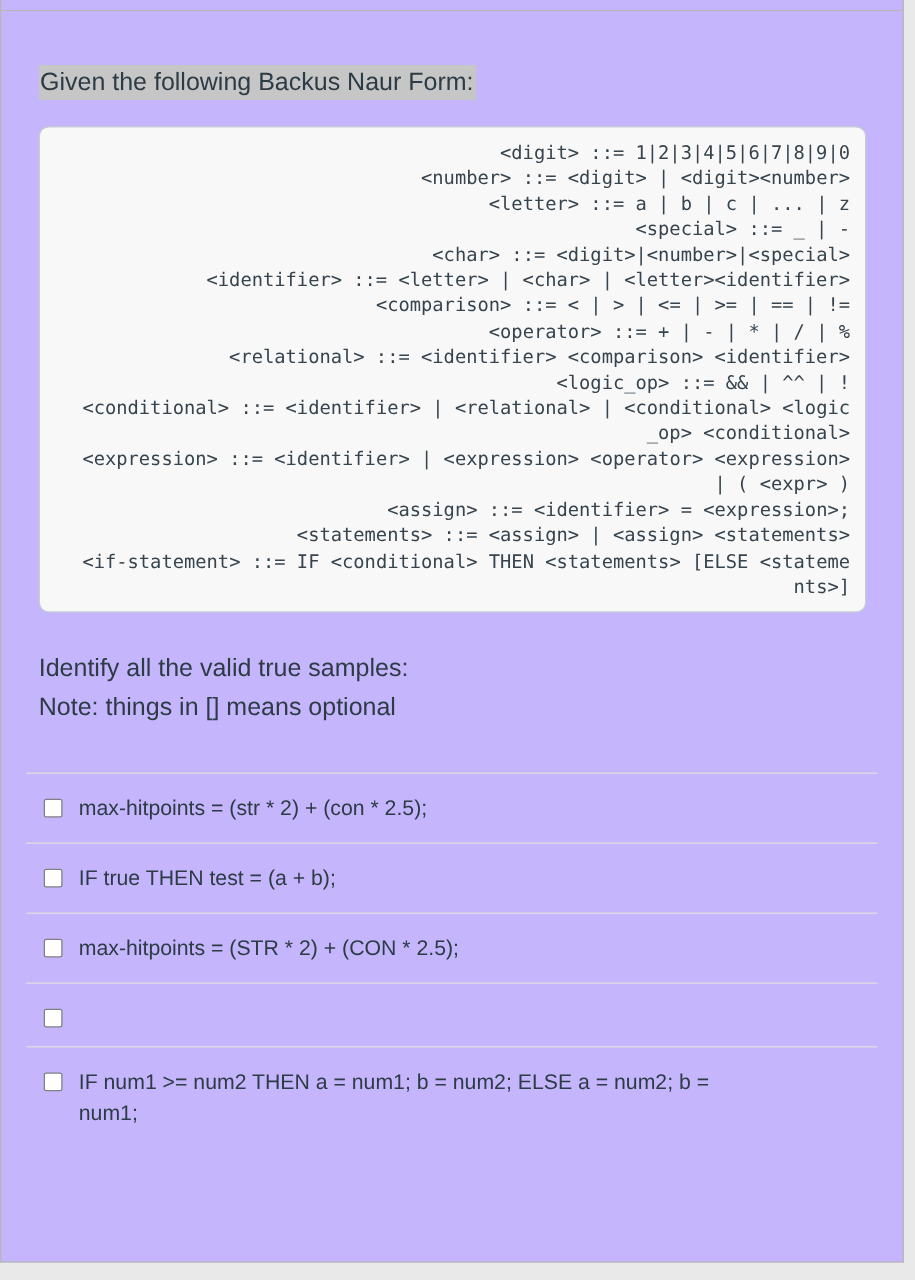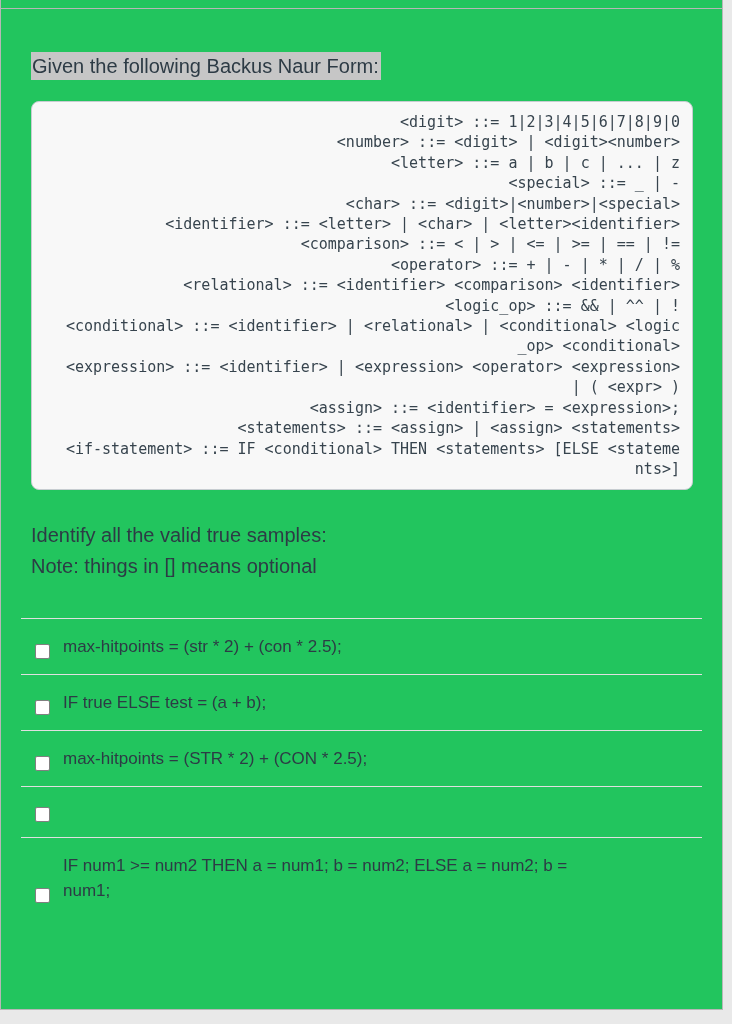--- a/index.html
+++ b/index.html
@@ -8,21 +8,21 @@
     background: #e9e9e9;
     font-family: "Liberation Sans", sans-serif;
     color: #2d3b45;
     overflow: hidden;
   }
   .page { position: relative; width: 732px; height: 1024px; }
 
   .card {
     position: absolute; left: 0; top: 0;
     width: 723px; height: 1010px;
-    background: #22c55e;
+    background: #c4b5fd;
     border-left: 1px solid #b7b7b7;
     border-right: 1px solid #b7b7b7;
     border-bottom: 1px solid #b7b7b7;
   }
   .top-strip { height: 9px; border-bottom: 1px solid #b7b7b7; }
 
   .content { padding: 0 30px; }
 
   .q-title-wrap { margin-top: 43px; }
   .q-title {
@@ -50,21 +50,21 @@
   }
 
   .prompt { margin-top: 32px; font-size: 20px; line-height: 26px; }
   .note   { margin-top: 5px; font-size: 20px; line-height: 26px; }
 
   .options { margin: 39px -10px 0 -10px; }
   .option-row {
     border-top: 1px solid #e0e0e0;
     padding: 15px 10px 15px 14px;
     display: flex;
-    align-items: flex-end;
+    align-items: flex-start;
   }
   .option-checkbox {
     appearance: none;
     -webkit-appearance: none;
     width: 15px; height: 15px;
     border: 1px solid #808080;
     border-radius: 2px;
     background: #fff;
     margin: 5px 0 0 0;
     flex: 0 0 auto;
@@ -115,21 +115,21 @@
       <div class="note">Note: things in [] means optional</div>
 
       <div class="options">
   <div class="option-row">
     <input type="checkbox" class="option-checkbox" style="">
     <span class="option-label">max-hitpoints = (str * 2) + (con * 2.5);</span>
   </div>
 
   <div class="option-row">
     <input type="checkbox" class="option-checkbox" style="">
-    <span class="option-label">IF true ELSE test = (a + b);</span>
+    <span class="option-label">IF true THEN test = (a + b);</span>
   </div>
 
   <div class="option-row">
     <input type="checkbox" class="option-checkbox" style="">
     <span class="option-label">max-hitpoints = (STR * 2) + (CON * 2.5);</span>
   </div>
 
   <div class="option-row">
     <input type="checkbox" class="option-checkbox" style="">
   </div>

